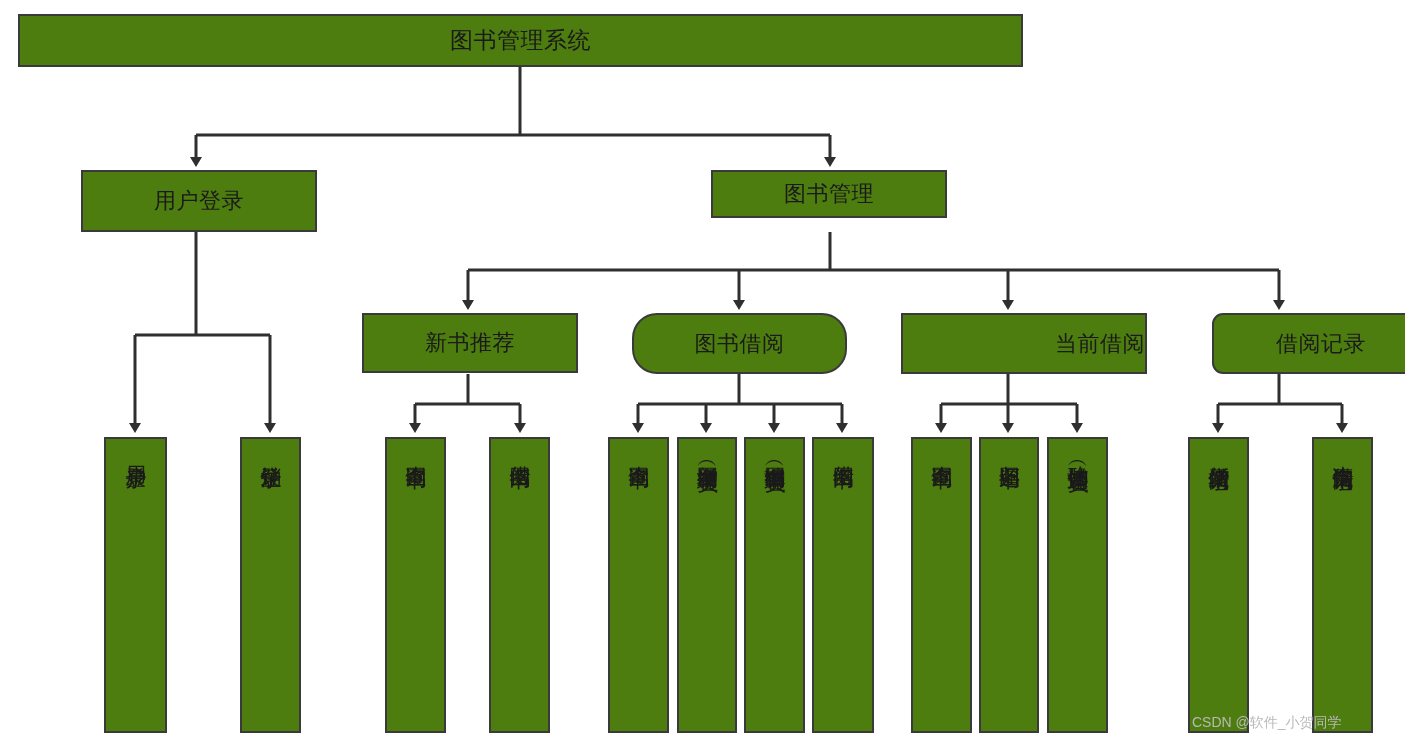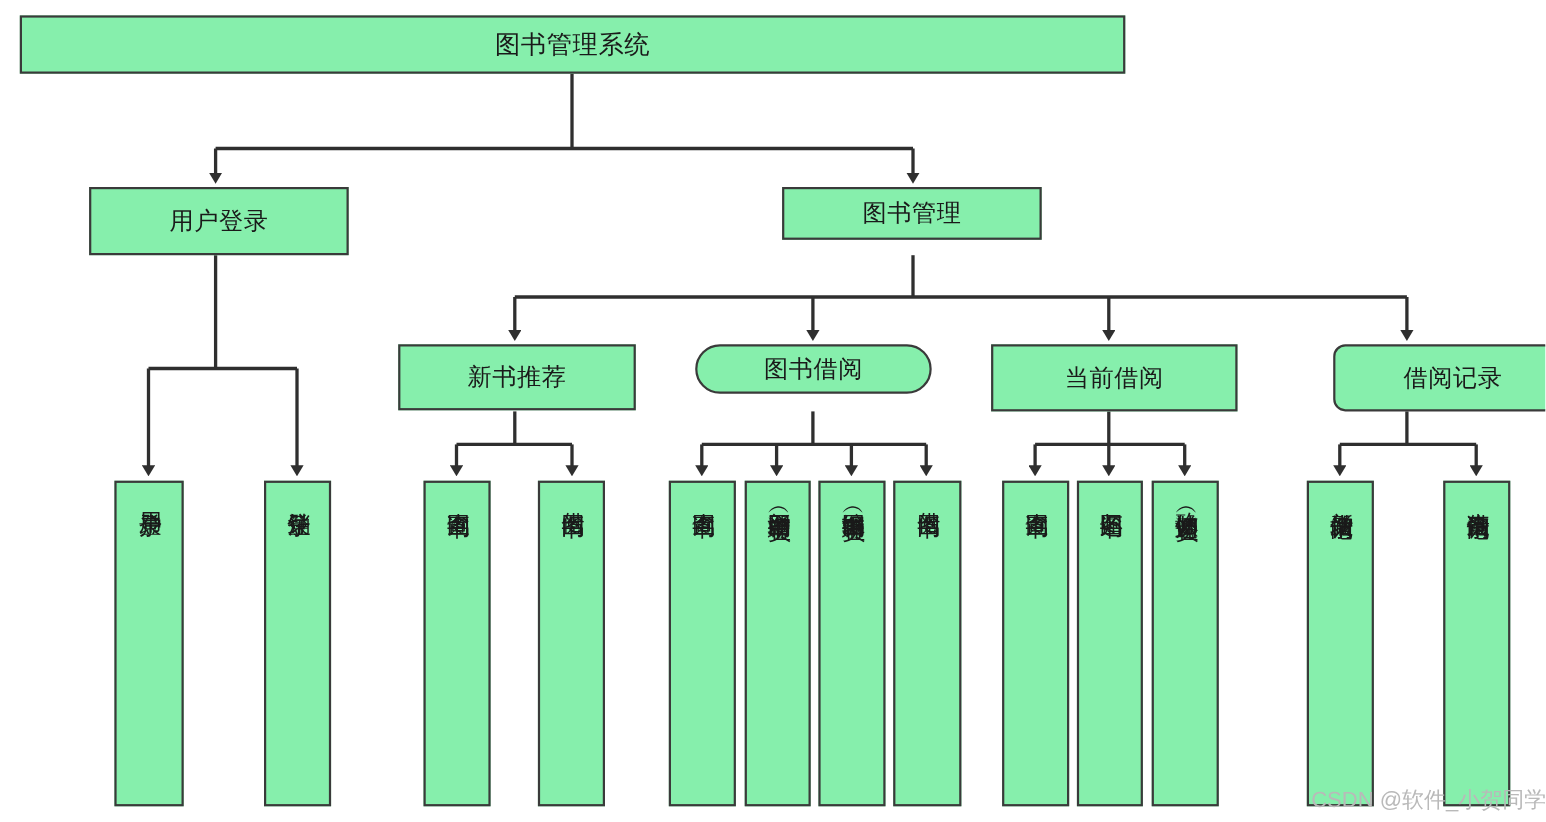--- a/index.html
+++ b/index.html
@@ -21,21 +21,21 @@
     position: absolute;
     left: 0;
     top: 0;
     width: 1405px;
     height: 747px;
     pointer-events: none;
   }
   .node {
     position: absolute;
     box-sizing: border-box;
-    background: #86efac;
+    background: #4d7c0f;
     border: 2px solid #3a3a3a;
     display: flex;
     align-items: center;
     justify-content: center;
     color: #1a1a1a;
   }
   .node .label {
     display: block;
     text-align: center;
     line-height: 1.05;
@@ -58,21 +58,21 @@
     font-size: 21px;
     line-height: 1.18;
     letter-spacing: 1px;
     white-space: normal;
     margin: 0 auto;
   }
   .watermark {
     position: absolute;
     left: 1192px;
     top: 714px;
-    font-size: 20px;
+    font-size: 14px;
     color: #b9b9b9;
     white-space: nowrap;
     user-select: none;
   }
 </style>
 </head>
 <body>
 
 <div id="canvas">
 
@@ -133,24 +133,24 @@
   <div class="node horiz" style="left:81px; top:170px; width:236px; height:62px;">
     <span class="label">用户登录</span>
   </div>
   <div class="node horiz" style="left:711px; top:170px; width:236px; height:48px;">
     <span class="label">图书管理</span>
   </div>
 
   <div class="node horiz" style="left:362px; top:313px; width:216px; height:60px;">
     <span class="label">新书推荐</span>
   </div>
-  <div class="node horiz" style="left:632px; top:313px; width:215px; height:45px;border-radius:25px;">
+  <div class="node horiz" style="left:632px; top:313px; width:215px; height:61px;border-radius:25px;">
     <span class="label">图书借阅</span>
   </div>
-  <div class="node horiz" style="left:901px; top:313px; width:224px; height:61px;">
+  <div class="node horiz" style="left:901px; top:313px; width:246px; height:61px;justify-content:flex-end;">
     <span class="label">当前借阅</span>
   </div>
   <div class="node horiz" style="left:1212px; top:313px; width:218px; height:61px;border-radius:11px;">
     <span class="label">借阅记录</span>
   </div>
 
   <div class="node vert" style="left:104px; top:437px; width:63px; height:296px;">
     <span class="label">用户登录</span>
   </div>
   <div class="node vert" style="left:240px; top:437px; width:61px; height:296px;">

